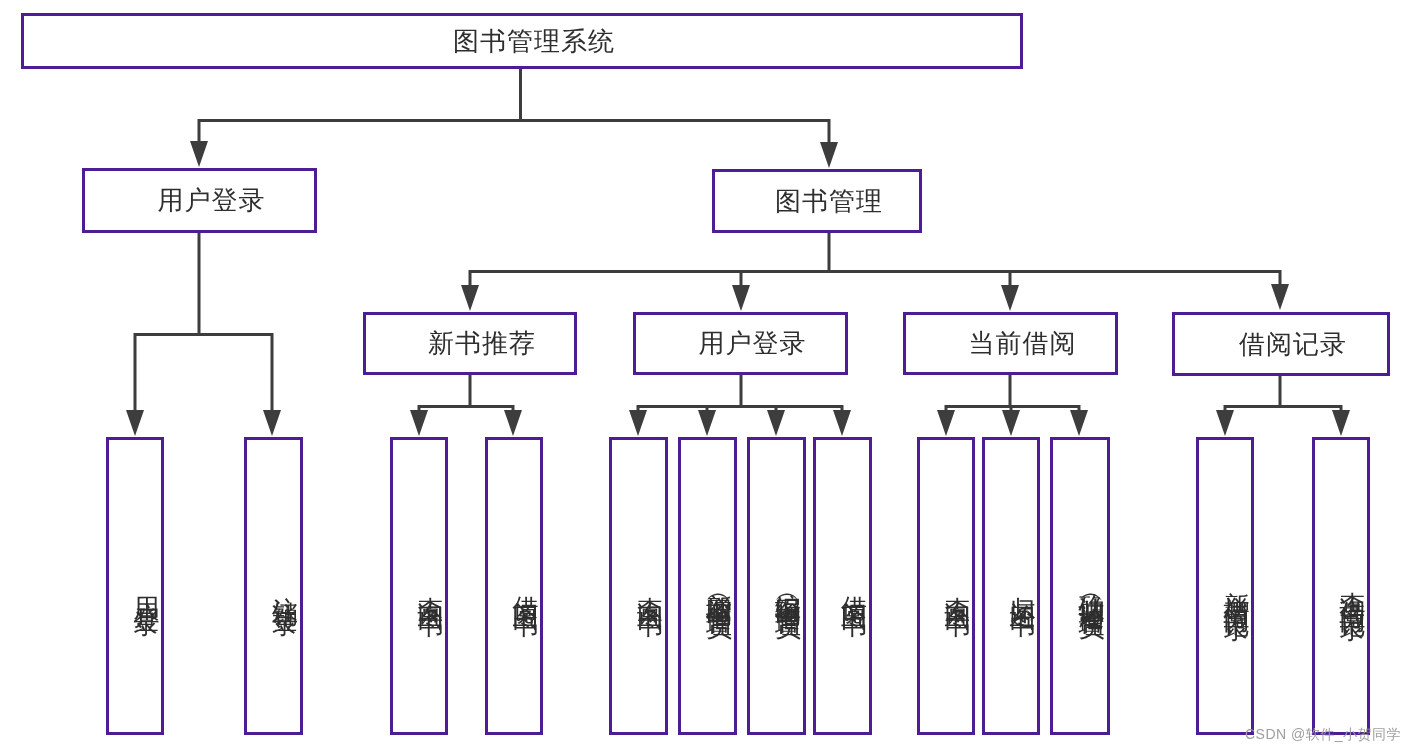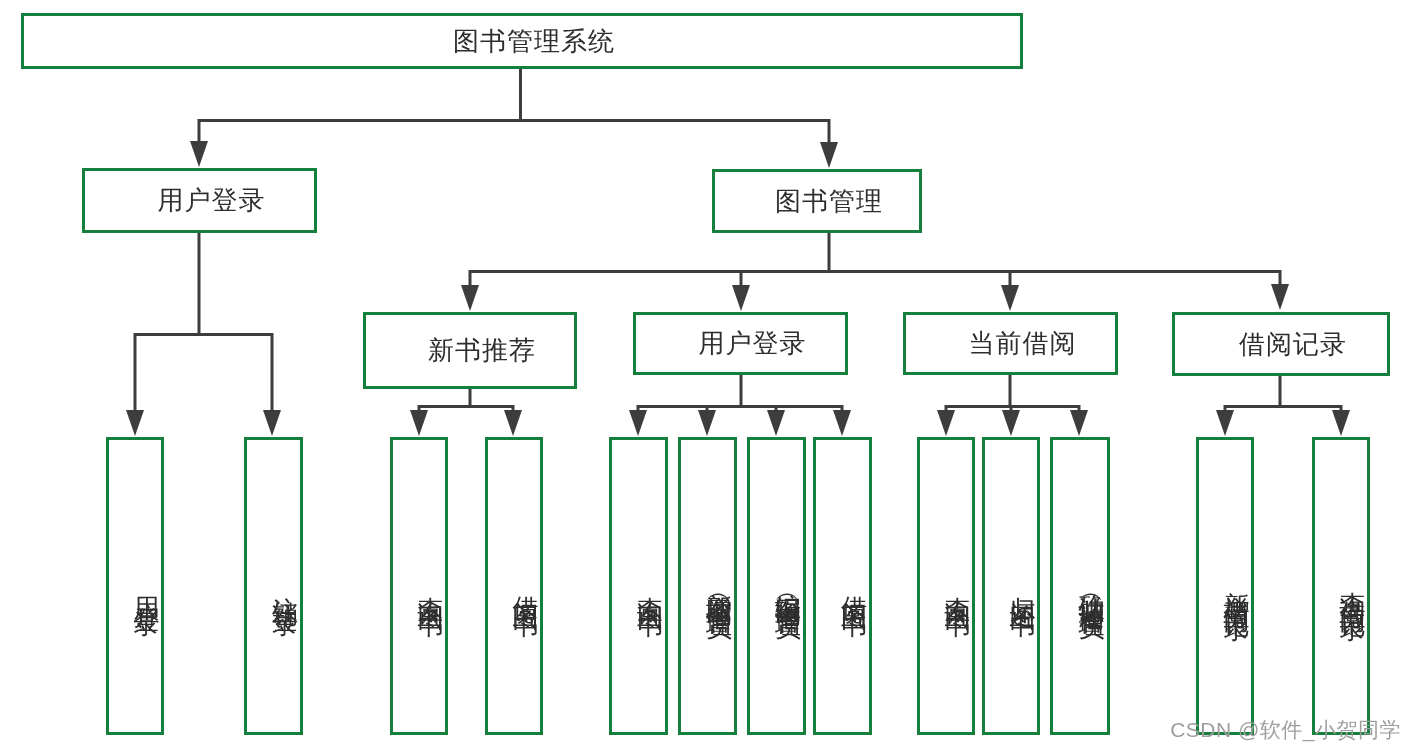--- a/index.html
+++ b/index.html
@@ -20,21 +20,21 @@
     left: 0;
     top: 0;
     width: 1405px;
     height: 747px;
     pointer-events: none;
   }
   .node {
     position: absolute;
     box-sizing: border-box;
     background: #ffffff;
-    border: 3px solid #15803d;
+    border: 3px solid #4c1d95;
     display: flex;
     align-items: center;
     justify-content: center;
     color: #2e2e2e;
     padding-left: 24px;
   }
   .node.h .lbl {
     font-size: 26px;
     letter-spacing: 1px;
     white-space: nowrap;
@@ -46,21 +46,21 @@
     letter-spacing: 5px;
     line-height: 1;
   }
   .node.v.long .lbl {
     letter-spacing: 3px;
   }
   #watermark {
     position: absolute;
     right: 4px;
     bottom: 3px;
-    font-size: 21px;
+    font-size: 14px;
     color: #9e9e9e;
     letter-spacing: 0.5px;
     white-space: nowrap;
     text-align: center;
   }
 </style>
 </head>
 <body>
 
 <div id="canvas">
@@ -127,21 +127,21 @@
     <span class="lbl">图书管理系统</span>
   </div>
 
   <div class="node h" style="left:82px;top:168px;width:235px;height:65px">
     <span class="lbl">用户登录</span>
   </div>
   <div class="node h" style="left:712px;top:169px;width:210px;height:64px">
     <span class="lbl">图书管理</span>
   </div>
 
-  <div class="node h" style="left:363px;top:312px;width:214px;height:77px">
+  <div class="node h" style="left:363px;top:312px;width:214px;height:63px">
     <span class="lbl">新书推荐</span>
   </div>
   <div class="node h" style="left:633px;top:312px;width:215px;height:63px">
     <span class="lbl">用户登录</span>
   </div>
   <div class="node h" style="left:1172px;top:312px;width:218px;height:64px">
     <span class="lbl">借阅记录</span>
   </div>
   <div class="node h" style="left:903px;top:312px;width:215px;height:63px">
     <span class="lbl">当前借阅</span>

